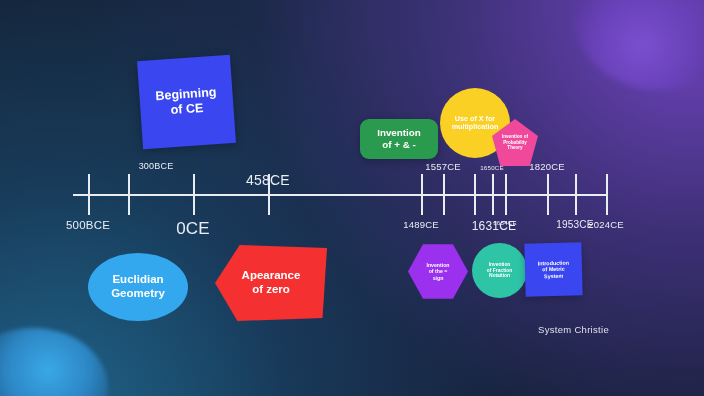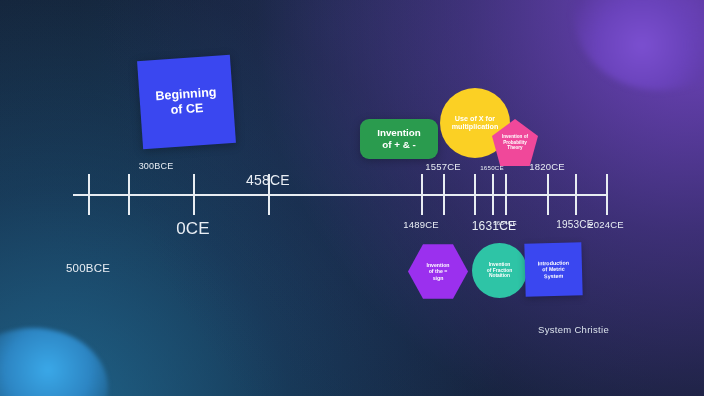--- a/index.html
+++ b/index.html
@@ -170,21 +170,21 @@
 <body>
 
 <div id="canvas">
 
   <div class="glow-blue"></div>
   <div class="glow-purple"></div>
 
   <div id="timeline-axis"></div>
   <div id="tick-layer">
       <div class="tick down" style="left: 88px;"></div>
-      <div class="date-label" style="font-size: 11.5px; left: 88px; transform: translateX(-50%); top: 219px; margin-top: 43px;">500BCE</div>
+      <div class="date-label" style="font-size: 11.5px; left: 88px; transform: translateX(-50%); top: 219px;">500BCE</div>
       <div class="tick up" style="left: 128px;"></div>
       <div class="date-label" style="font-size: 9px; left: 128px; transform: translateX(-50%); top: 161px; margin-left: 28px;">300BCE</div>
       <div class="tick down" style="left: 193px;"></div>
       <div class="date-label" style="font-size: 17px; left: 193px; transform: translateX(-50%); top: 219px;">0CE</div>
       <div class="tick up" style="left: 268px;"></div>
       <div class="date-label" style="font-size: 14px; left: 268px; transform: translateX(-50%); top: 172px;">458CE</div>
       <div class="tick down" style="left: 421px;"></div>
       <div class="date-label" style="font-size: 9.5px; left: 421px; transform: translateX(-50%); top: 219px;">1489CE</div>
       <div class="tick up" style="left: 443px;"></div>
       <div class="date-label" style="font-size: 9.5px; left: 443px; transform: translateX(-50%); top: 160.5px; text-align: center;">1557CE</div>
@@ -212,21 +212,27 @@
 
   <div class="shape" id="shape-multiplication">
     <span class="shape-text">Use of X for<br>multiplication</span>
   </div>
 
   <div class="shape" id="shape-probability">
     <span class="shape-text">Invention of<br>Probability<br>Theory</span>
   </div>
 
 
-
+  <div class="shape" id="shape-euclidian">
+    <span class="shape-text">Euclidian<br>Geometry</span>
+  </div>
+
+  <div class="shape" id="shape-zero">
+    <span class="shape-text">Apearance<br>of zero</span>
+  </div>
 
   <div class="shape" id="shape-equals-sign">
     <span class="shape-text">Invention<br>of the =<br>sign</span>
   </div>
 
   <div class="shape" id="shape-fraction">
     <span class="shape-text">Invention<br>of Fraction<br>Notaition</span>
   </div>
 
   <div class="shape" id="shape-metric">

